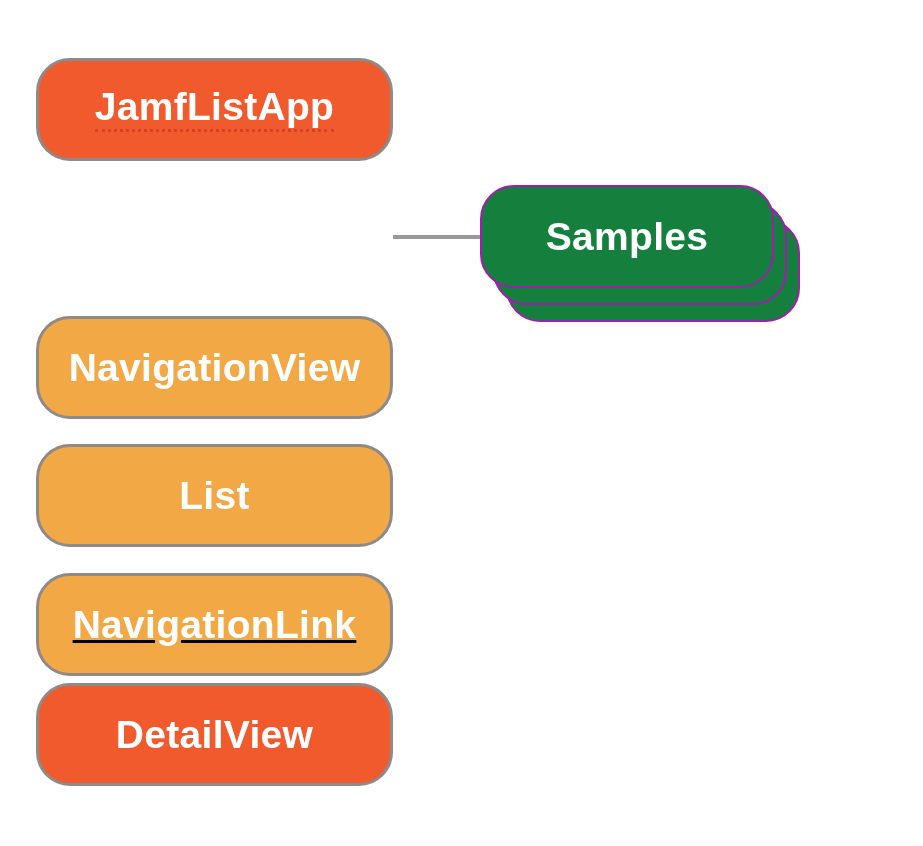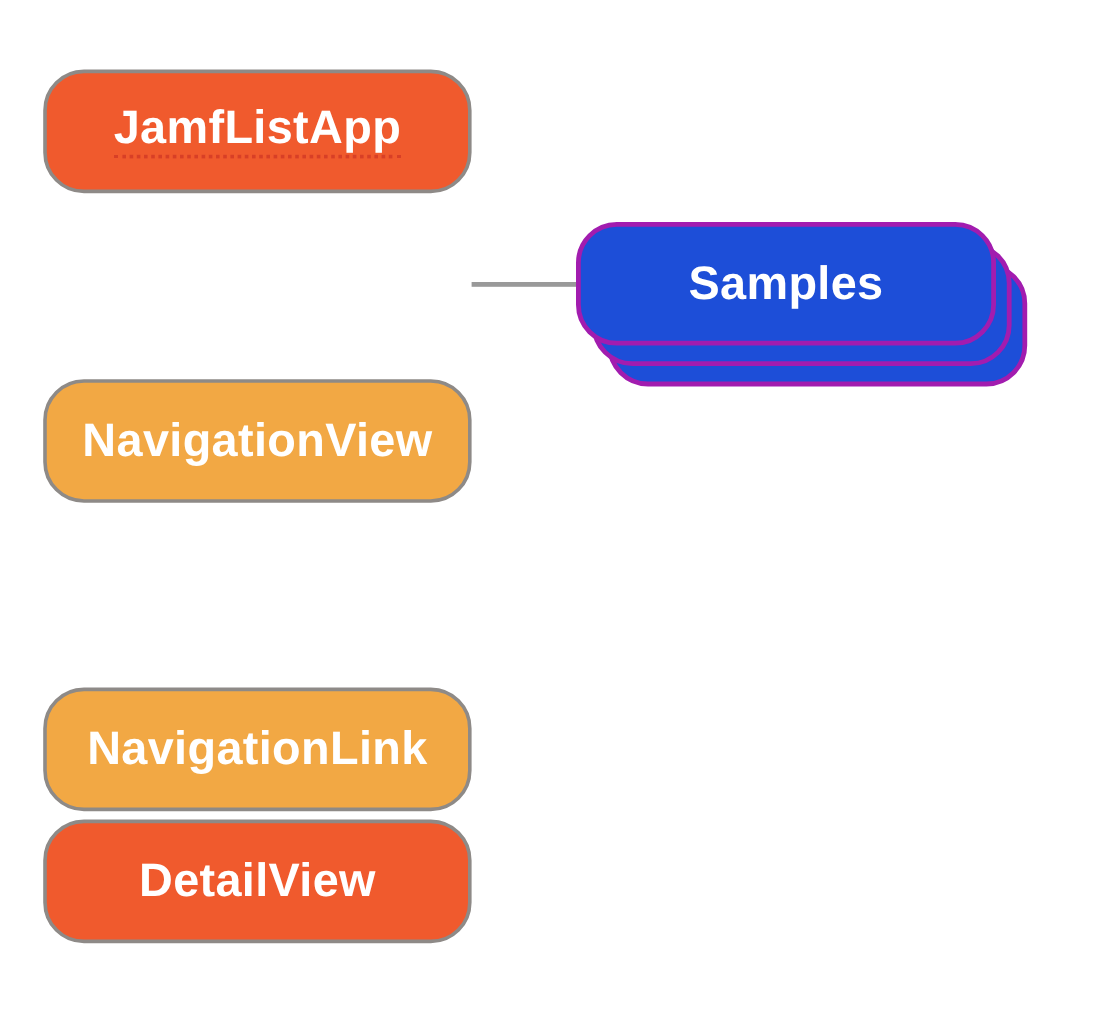--- a/index.html
+++ b/index.html
@@ -37,44 +37,44 @@
     line-height: 1;
   }
   .spell-underline {
     border-bottom: 3px dotted rgba(196, 42, 32, 0.55);
     padding-bottom: 3px;
   }
   .pos-1 { top: 58px; }
   .pos-2 { top: 187px; }
   .pos-3 { top: 316px; align-items: center; }
   .pos-4 { top: 444px; }
-  .pos-5 { top: 573px; }
+  .pos-5 { top: 573px; text-decoration: underline; }
   .pos-6 { top: 683px; }
   .connector {
     position: absolute;
     left: 393px;
     top: 235px;
     width: 88px;
     height: 4px;
     background: #999999;
   }
   .stack {
     position: absolute;
     left: 480px;
     top: 185px;
     width: 378px;
     height: 139px;
   }
   .stack-card {
     position: absolute;
-    width: 350px;
+    width: 294px;
     height: 103px;
     box-sizing: border-box;
-    background: #1d4ed8;
-    border: 4px solid #a21caf;
+    background: #15803d;
+    border: 2px solid #a21caf;
     border-radius: 34px;
   }
   .stack-layer-back   { left: 26px; top: 34px; }
   .stack-layer-middle { left: 13px; top: 17px; }
   .stack-card-front {
     left: 0;
     top: 0;
     display: flex;
     align-items: center;
     justify-content: center;
@@ -87,20 +87,23 @@
 
   <div class="node node-primary pos-1">
     <span class="node-label spell-underline">JamfListApp</span>
   </div>
 
 
   <div class="node node-secondary pos-3">
     <span class="node-label">NavigationView</span>
   </div>
 
+  <div class="node node-secondary pos-4">
+    <span class="node-label">List</span>
+  </div>
 
   <div class="node node-secondary pos-5">
     <span class="node-label">NavigationLink</span>
   </div>
 
   <div class="node node-primary pos-6">
     <span class="node-label">DetailView</span>
   </div>
 
   <div class="connector"></div>

